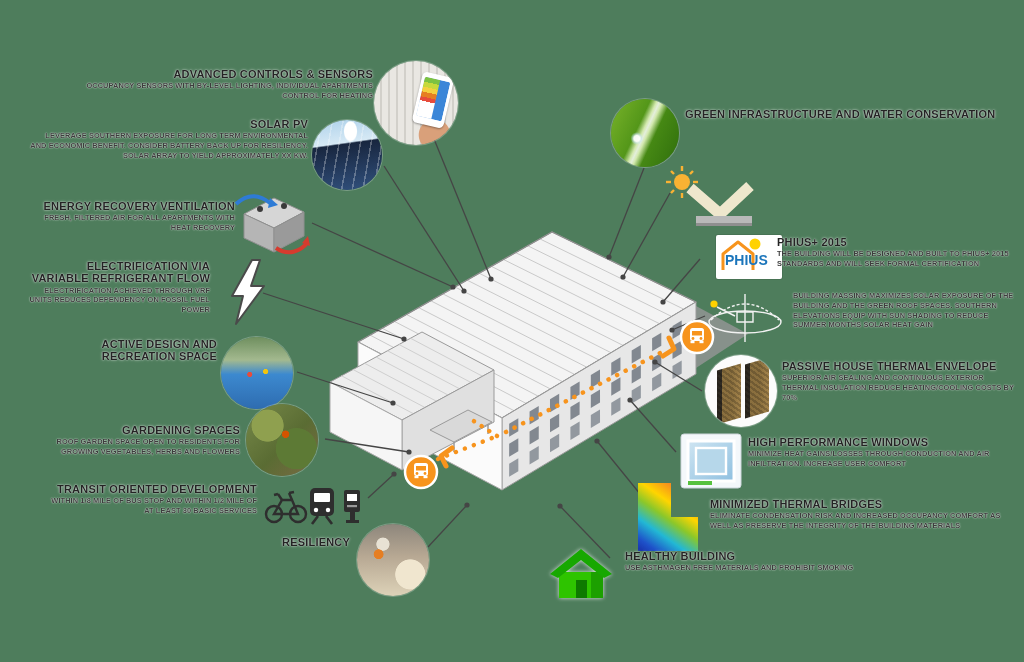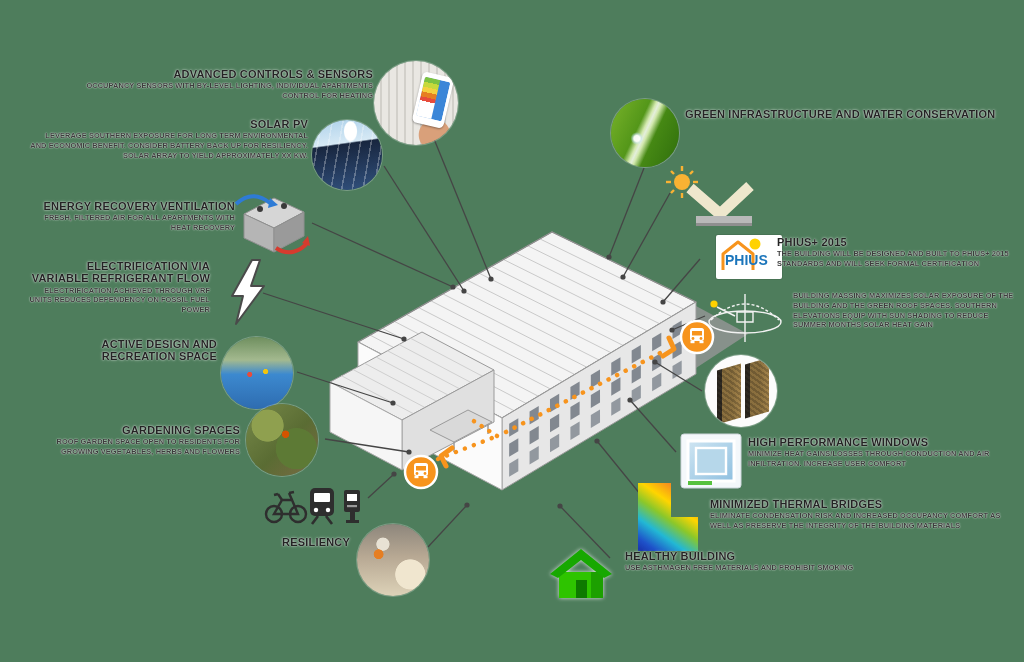--- a/index.html
+++ b/index.html
@@ -357,36 +357,44 @@
     <div class="ft">ELECTRIFICATION VIA VARIABLE REFRIGERANT FLOW</div>
     <div class="fd">ELECTRIFICATION ACHIEVED THROUGH VRF UNITS REDUCES DEPENDENCY ON FOSSIL FUEL POWER</div>
   </div>
   <div class="feat left" style="left:25px;top:338px;width:192px">
     <div class="ft">ACTIVE DESIGN AND RECREATION SPACE</div>
   </div>
   <div class="feat left" style="left:40px;top:424px;width:200px">
     <div class="ft">GARDENING SPACES</div>
     <div class="fd">ROOF GARDEN SPACE OPEN TO RESIDENTS FOR GROWING VEGETABLES, HERBS AND FLOWERS</div>
   </div>
+  <div class="feat left" style="left:45px;top:483px;width:212px">
+    <div class="ft">TRANSIT ORIENTED DEVELOPMENT</div>
+    <div class="fd">WITHIN 1/8 MILE OF BUS STOP AND WITHIN 1/2 MILE OF AT LEAST 30 BASIC SERVICES</div>
+  </div>
   <div class="feat left" style="left:75px;top:536px;width:275px">
     <div class="ft">RESILIENCY</div>
   </div>
 
   <div class="feat right" style="left:685px;top:108px;width:332px">
     <div class="ft">GREEN INFRASTRUCTURE AND WATER CONSERVATION</div>
   </div>
   <div class="feat right" style="left:756px;top:170px;width:262px">
   </div>
   <div class="feat right" style="left:777px;top:236px;width:242px">
     <div class="ft">PHIUS+ 2015</div>
     <div class="fd">THE BUILDING WILL BE DESIGNED AND BUILT TO PHIUS+ 2015 STANDARDS AND WILL SEEK FORMAL CERTIFICATION</div>
   </div>
   <div class="feat right" style="left:793px;top:290px;width:228px">
     <div class="fd">BUILDING MASSING MAXIMIZES SOLAR EXPOSURE OF THE BUILDING AND THE GREEN ROOF SPACES. SOUTHERN ELEVATIONS EQUIP WITH SUN SHADING TO REDUCE SUMMER MONTHS SOLAR HEAT GAIN</div>
   </div>
+  <div class="feat right" style="left:782px;top:360px;width:238px">
+    <div class="ft">PASSIVE HOUSE THERMAL ENVELOPE</div>
+    <div class="fd">SUPERIOR AIR SEALING AND CONTINUOUS EXTERIOR THERMAL INSULATION REDUCE HEATING/COOLING COSTS BY 70%</div>
+  </div>
   <div class="feat right" style="left:748px;top:436px;width:272px">
     <div class="ft">HIGH PERFORMANCE WINDOWS</div>
     <div class="fd">MINIMIZE HEAT GAINS/LOSSES THROUGH CONDUCTION AND AIR INFILTRATION. INCREASE USER COMFORT</div>
   </div>
   <div class="feat right" style="left:710px;top:498px;width:302px">
     <div class="ft">MINIMIZED THERMAL BRIDGES</div>
     <div class="fd">ELIMINATE CONDENSATION RISK AND INCREASED OCCUPANCY COMFORT AS WELL AS PRESERVE THE INTEGRITY OF THE BUILDING MATERIALS</div>
   </div>
   <div class="feat right" style="left:625px;top:550px;width:262px">
     <div class="ft">HEALTHY BUILDING</div>

